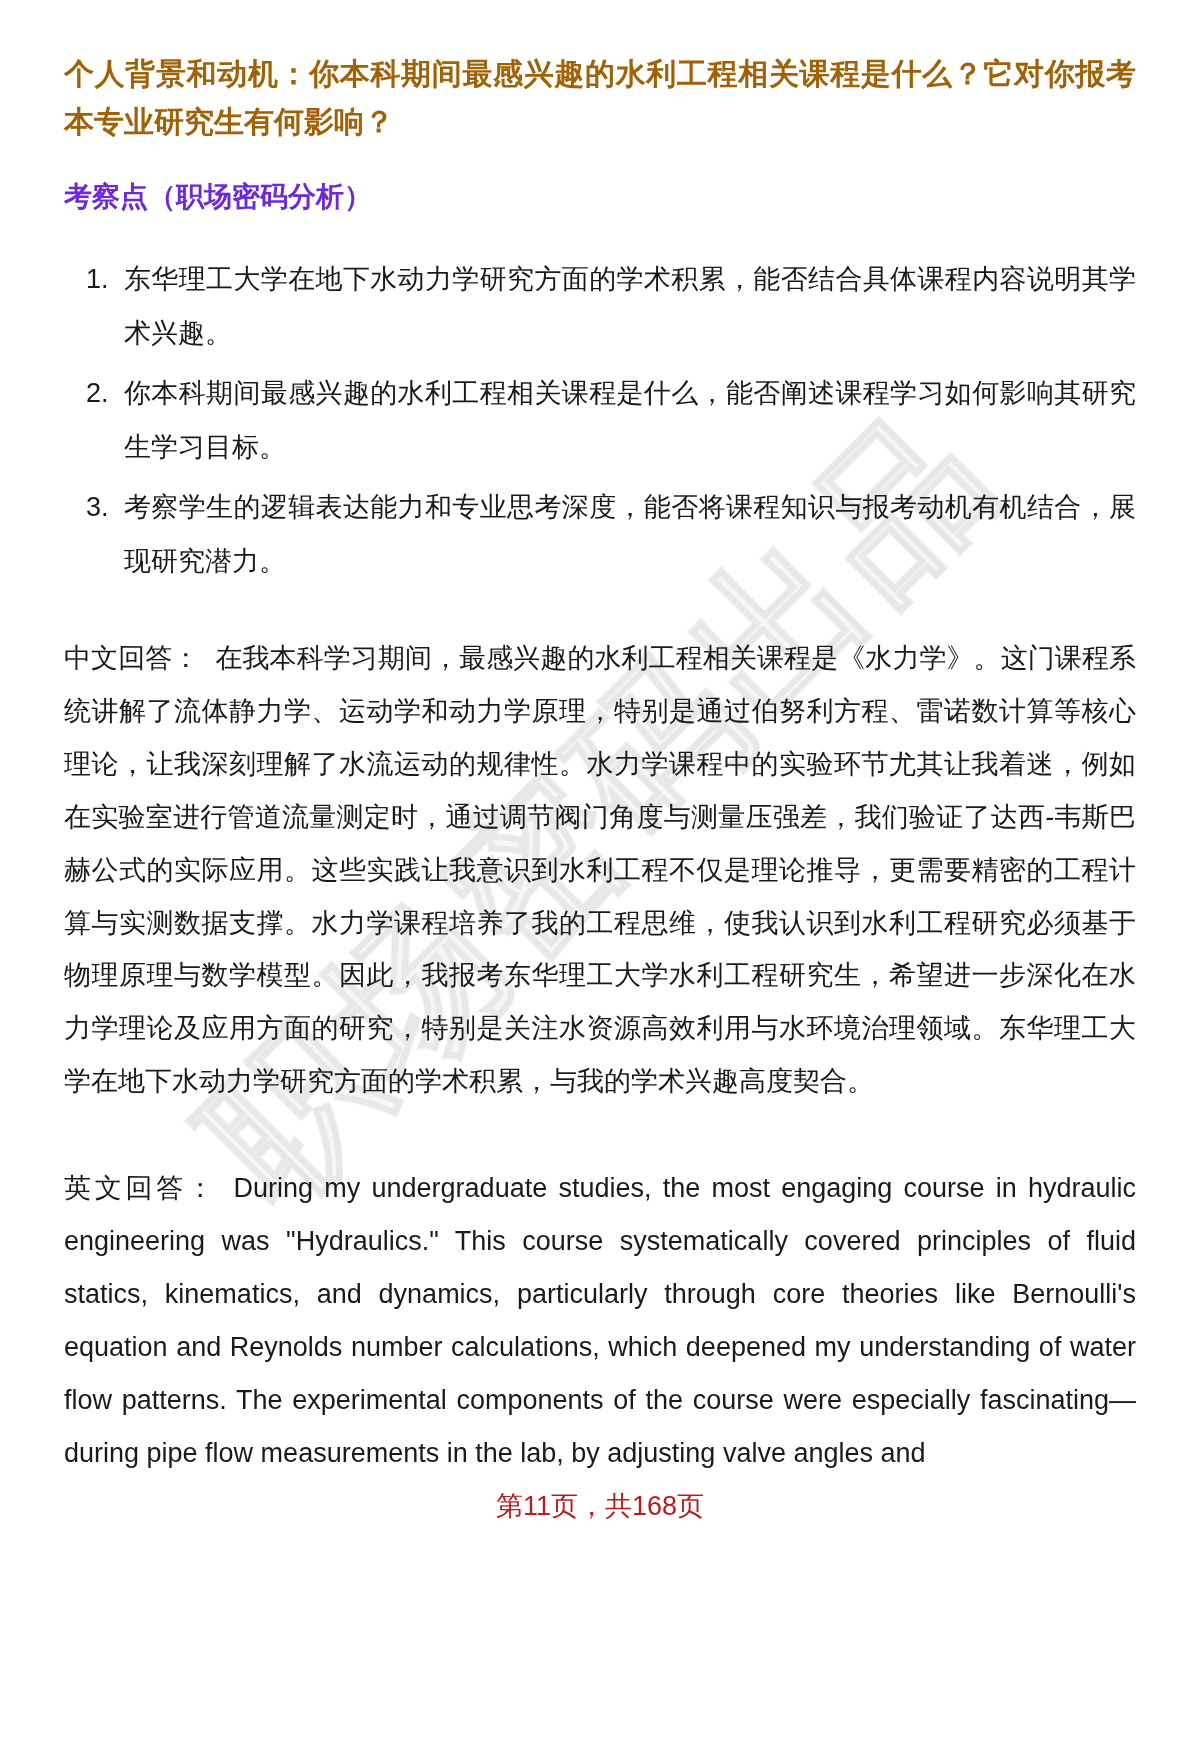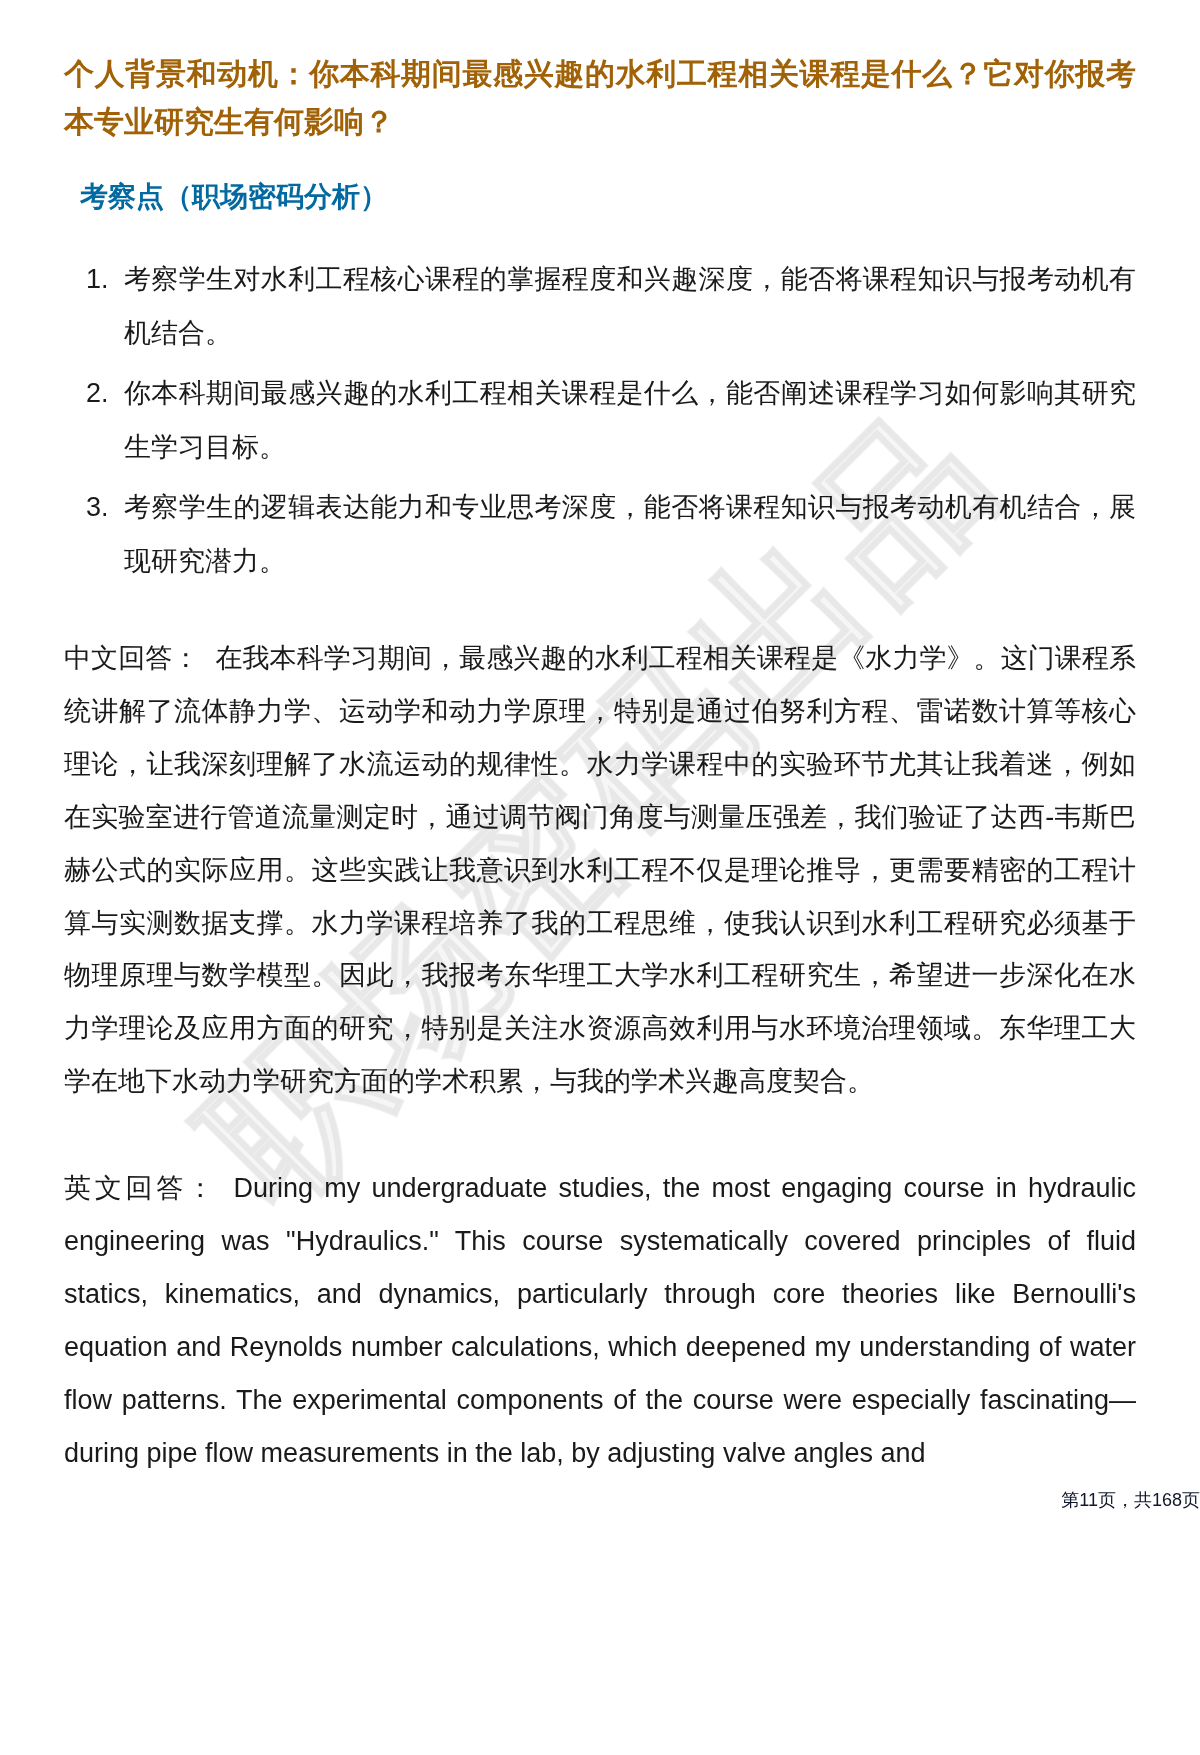--- a/index.html
+++ b/index.html
@@ -43,25 +43,25 @@
   }
   .question-title {
     color: #a16207;
     font-size: 30px;
     font-weight: bold;
     line-height: 1.6;
     margin: 0 0 30px 0;
     text-align: justify;
   }
   .section-heading {
-    color: #0369a1;
+    color: #6d28d9;
     font-size: 28px;
     font-weight: bold;
     line-height: 1.5;
-    margin: 0 0 34px 16px;
+    margin: 0 0 34px 0;
   }
   ol.points {
     margin: 0 0 44px 0;
     padding-left: 52px;
     font-size: 27px;
     line-height: 2.0;
   }
   ol.points li {
     padding-left: 8px;
     margin-bottom: 6px;
@@ -74,41 +74,41 @@
     text-align: justify;
   }
   .answer-label {
     margin-right: 16px;
   }
   .page-footer {
     position: absolute;
     top: 1488px;
     left: 0;
     right: 0;
-    text-align: right;
-    font-size: 18px;
-    color: #0f172a;
+    text-align: center;
+    font-size: 27px;
+    color: #b91c1c;
     z-index: 1;
   }
 </style>
 </head>
 <body>
 
 <div class="page">
 
   <div class="watermark">职场密码出品</div>
 
   <div class="content">
 
     <h1 class="question-title">个人背景和动机：你本科期间最感兴趣的水利工程相关课程是什么？它对你报考本专业研究生有何影响？</h1>
 
     <h2 class="section-heading">考察点（职场密码分析）</h2>
 
     <ol class="points">
-      <li>考察学生对水利工程核心课程的掌握程度和兴趣深度，能否将课程知识与报考动机有机结合。</li>
+      <li>东华理工大学在地下水动力学研究方面的学术积累，能否结合具体课程内容说明其学术兴趣。</li>
       <li>你本科期间最感兴趣的水利工程相关课程是什么，能否阐述课程学习如何影响其研究生学习目标。</li>
       <li>考察学生的逻辑表达能力和专业思考深度，能否将课程知识与报考动机有机结合，展现研究潜力。</li>
     </ol>
 
     <p class="answer"><span class="answer-label">中文回答：</span><span>在我本科学习期间，最感兴趣的水利工程相关课程是《水力学》。这门课程系统讲解了流体静力学、运动学和动力学原理，特别是通过伯努利方程、雷诺数计算等核心理论，让我深刻理解了水流运动的规律性。水力学课程中的实验环节尤其让我着迷，例如在实验室进行管道流量测定时，通过调节阀门角度与测量压强差，我们验证了达西-韦斯巴赫公式的实际应用。这些实践让我意识到水利工程不仅是理论推导，更需要精密的工程计算与实测数据支撑。水力学课程培养了我的工程思维，使我认识到水利工程研究必须基于物理原理与数学模型。因此，我报考东华理工大学水利工程研究生，希望进一步深化在水力学理论及应用方面的研究，特别是关注水资源高效利用与水环境治理领域。东华理工大学在地下水动力学研究方面的学术积累，与我的学术兴趣高度契合。</span></p>
 
     <p class="answer"><span class="answer-label">英文回答：</span><span>During my undergraduate studies, the most engaging course in hydraulic engineering was "Hydraulics." This course systematically covered principles of fluid statics, kinematics, and dynamics, particularly through core theories like Bernoulli's equation and Reynolds number calculations, which deepened my understanding of water flow patterns. The experimental components of the course were especially fascinating—during pipe flow measurements in the lab, by adjusting valve angles and</span></p>
 
   </div>
 

